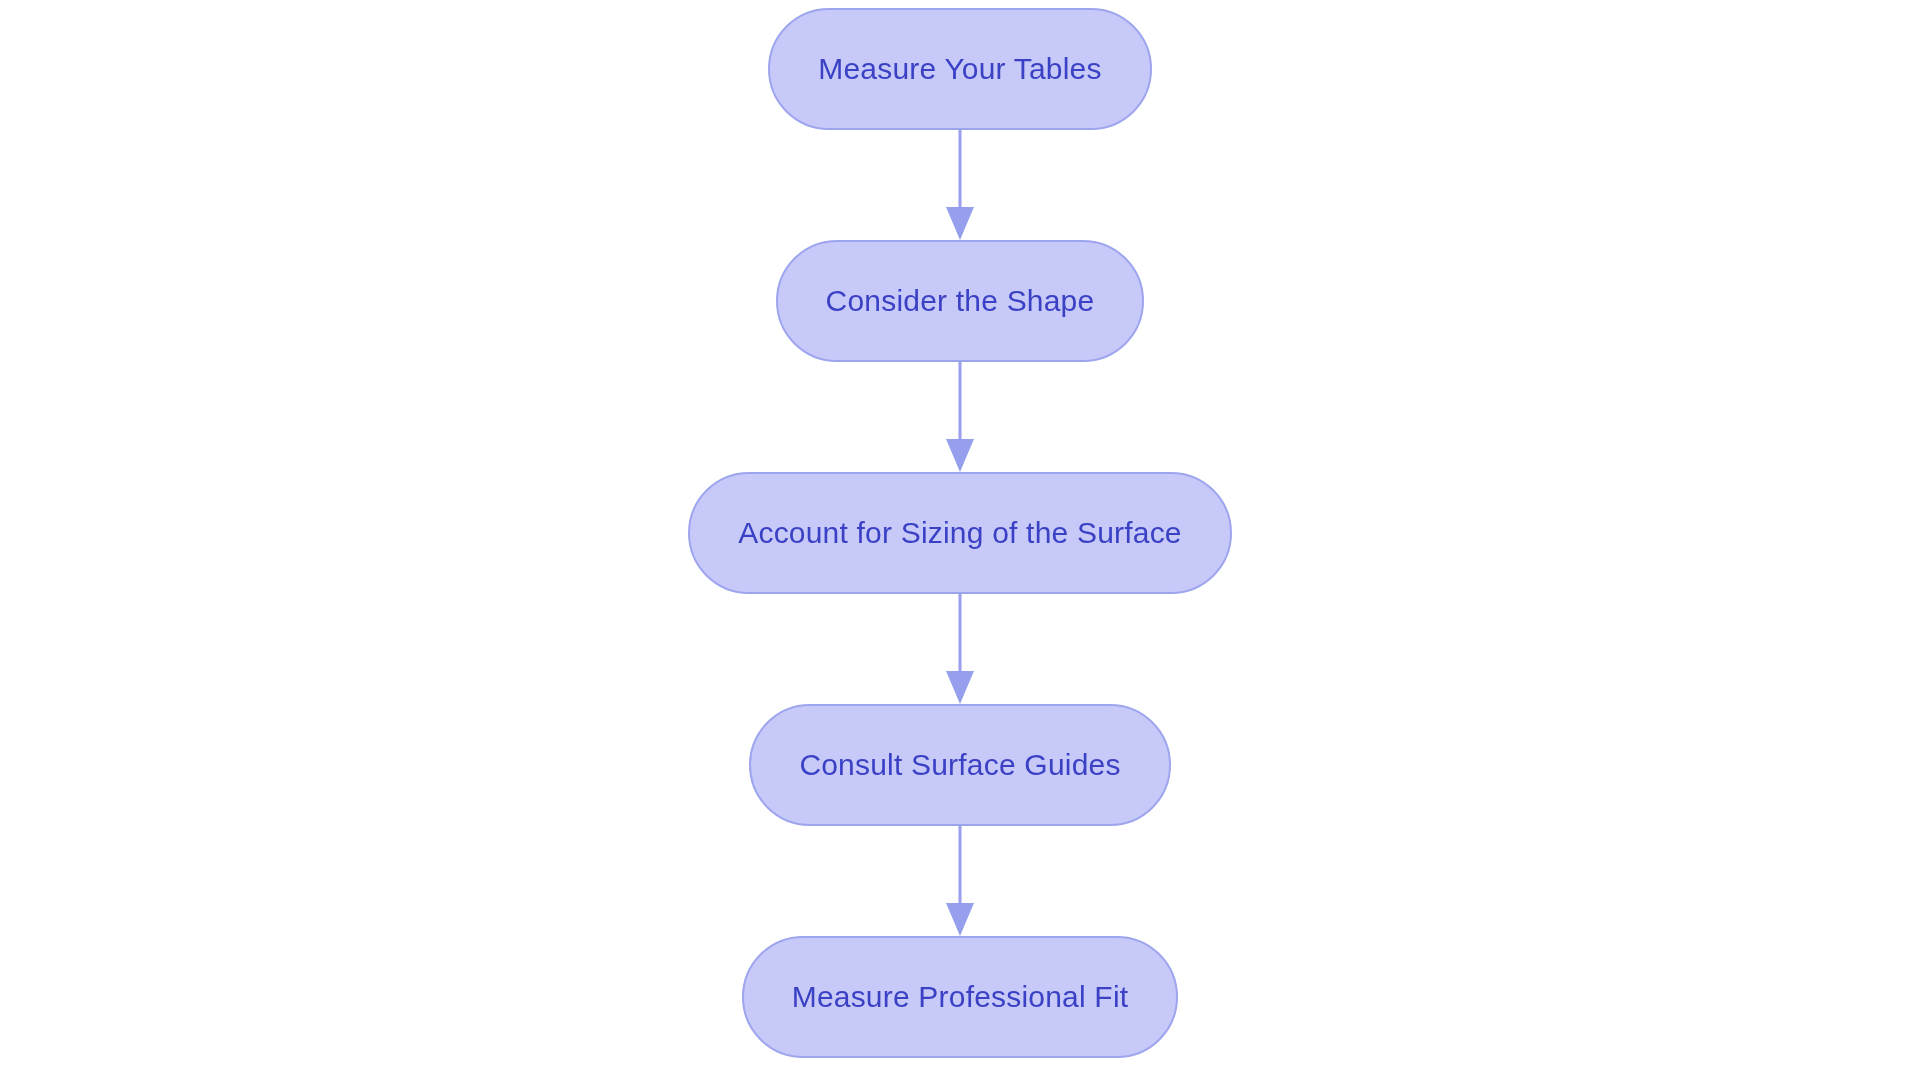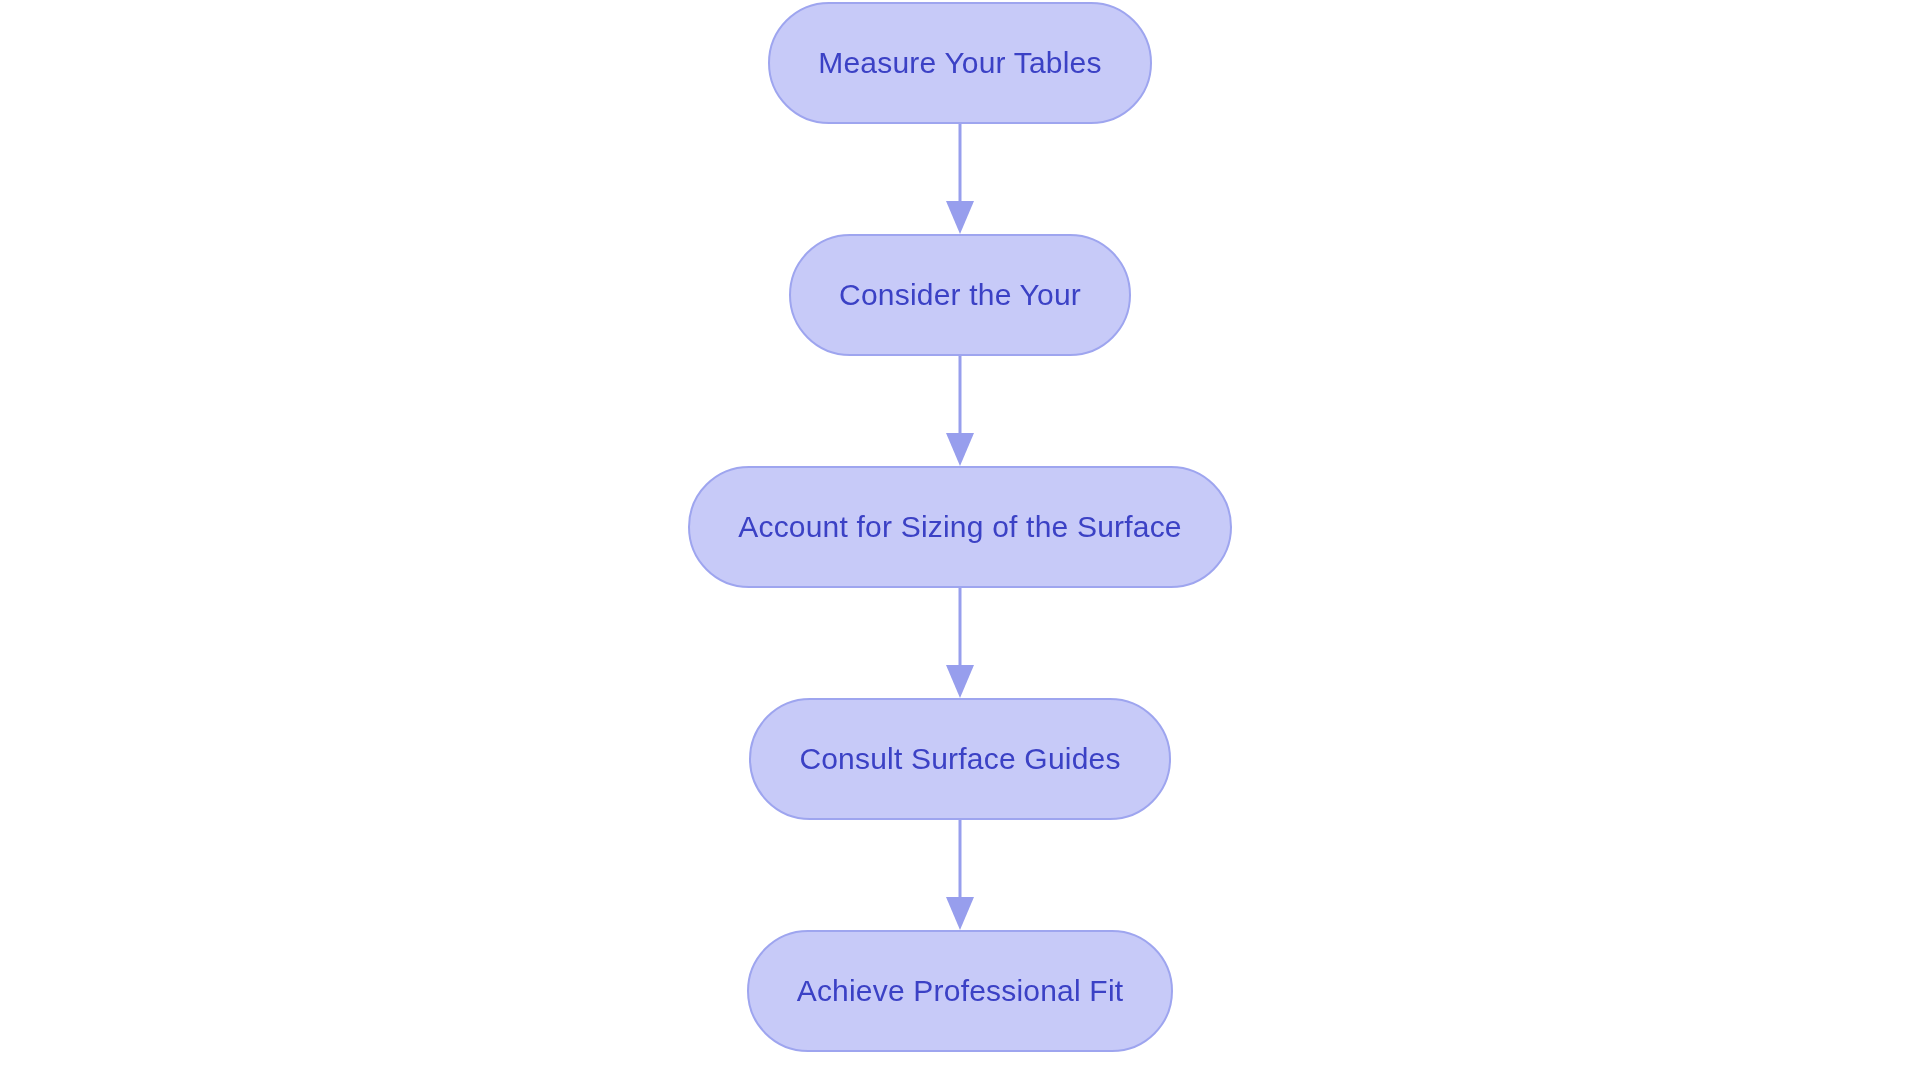--- a/index.html
+++ b/index.html
@@ -10,21 +10,21 @@
     height: 1083px;
     overflow: hidden;
     font-family: "Liberation Sans", "DejaVu Sans", sans-serif;
   }
   .flowchart {
     width: 1920px;
     height: 1083px;
     display: flex;
     flex-direction: column;
     align-items: center;
-    padding-top: 2px;
+    padding-top: 8px;
     box-sizing: border-box;
   }
   .flow-node {
     box-sizing: border-box;
     height: 122px;
     min-width: 300px;
     padding: 0 48px;
     border-radius: 61px;
     border: 2px solid var(--node-border, #9ea5ef);
     background: var(--node-fill, #c7caf8);
@@ -53,21 +53,21 @@
   <div class="flow-node">
     <span>Measure Your Tables</span>
   </div>
 
   <svg class="flow-arrow" viewBox="0 0 34 110" aria-hidden="true">
     <line x1="17" y1="0" x2="17" y2="80"></line>
     <polygon points="3,77 31,77 17,110"></polygon>
   </svg>
 
   <div class="flow-node">
-    <span>Consider the Your</span>
+    <span>Consider the Shape</span>
   </div>
 
   <svg class="flow-arrow" viewBox="0 0 34 110" aria-hidden="true">
     <line x1="17" y1="0" x2="17" y2="80"></line>
     <polygon points="3,77 31,77 17,110"></polygon>
   </svg>
 
   <div class="flow-node">
     <span>Account for Sizing of the Surface</span>
   </div>
@@ -80,16 +80,16 @@
   <div class="flow-node">
     <span>Consult Surface Guides</span>
   </div>
 
   <svg class="flow-arrow" viewBox="0 0 34 110" aria-hidden="true">
     <line x1="17" y1="0" x2="17" y2="80"></line>
     <polygon points="3,77 31,77 17,110"></polygon>
   </svg>
 
   <div class="flow-node">
-    <span>Achieve Professional Fit</span>
+    <span>Measure Professional Fit</span>
   </div>
 
 </div>
 
 </body></html>

